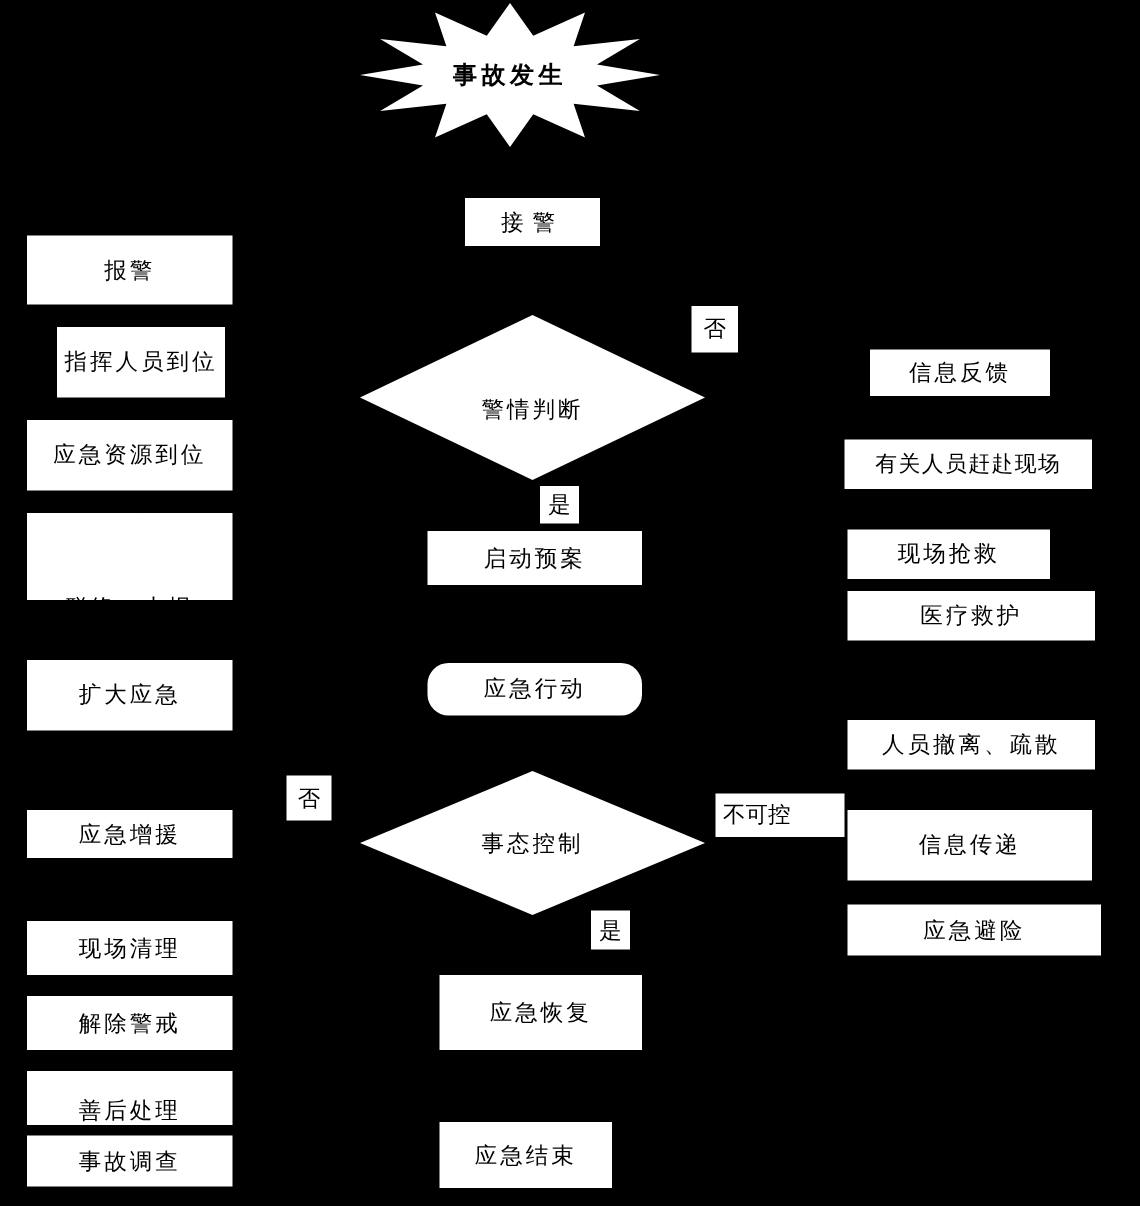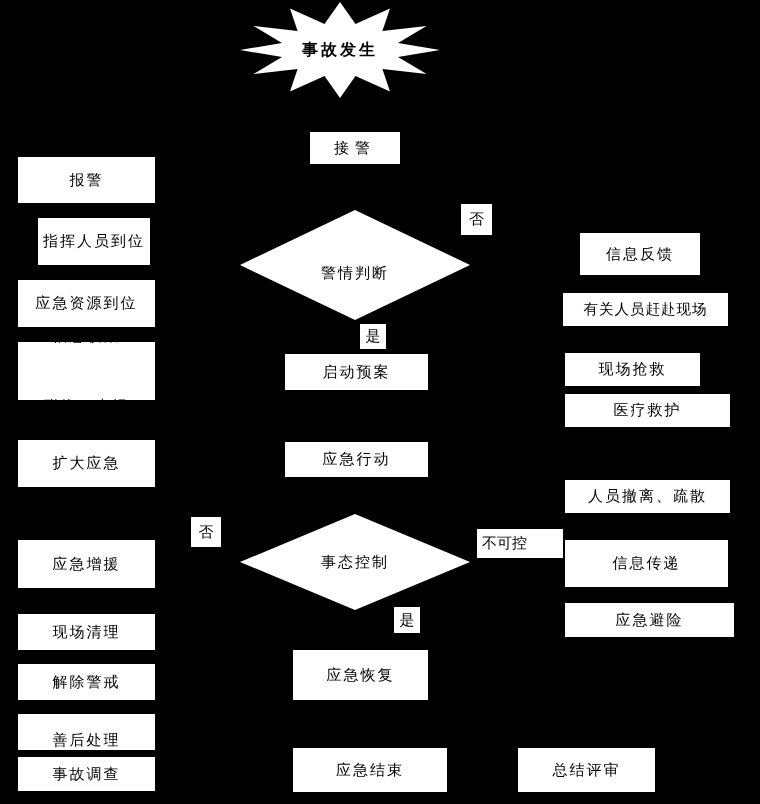--- a/index.html
+++ b/index.html
@@ -56,40 +56,40 @@
     <div class="shape-label" style="padding-top:8px;">警情判断</div>
   </div>
 
   <div class="small-label" style="left:461px;top:204px;width:31px;height:31px;">否</div>
   <div class="small-label" style="left:360px;top:324px;width:26px;height:25px;">是</div>
 
   <div class="box" style="left:285px;top:354px;width:143px;height:36px;">
       <span>启动预案</span>
     </div>
 
-  <div class="box" style="left:285px;top:442px;width:143px;height:35px;">
+  <div class="box" style="left:285px;top:442px;width:143px;height:35px;border-radius:14px;">
       <span>应急行动</span>
     </div>
 
   <div class="shape" style="left:238px;top:512px;width:234px;height:100px;">
     <svg width="234" height="100" viewBox="0 0 234 100">
       <polygon fill="#ffffff" points="117,2 232,50 117,98 2,50"></polygon>
     </svg>
     <div class="shape-label">事态控制</div>
   </div>
 
   <div class="small-label" style="left:191px;top:517px;width:30px;height:30px;">否</div>
   <div class="small-label left-pad" style="left:477px;top:529px;width:86px;height:29px;">不可控</div>
   <div class="small-label" style="left:394px;top:607px;width:26px;height:26px;">是</div>
 
   <div class="box" style="left:293px;top:650px;width:135px;height:50px;">
       <span>应急恢复</span>
     </div>
 
-  <div class="box" style="left:293px;top:748px;width:154px;height:44px;text-align:center;">
+  <div class="box" style="left:293px;top:748px;width:115px;height:44px;text-align:center;">
       <span>应急结束</span>
     </div>
 
   <div class="box" style="left:18px;top:157px;width:137px;height:46px;">
       <span>报警</span>
     </div>
 
   <div class="box" style="left:18px;top:218px;width:112px;height:47px;margin-left:20px;">
       <span>指挥人员到位</span>
     </div>
@@ -100,41 +100,41 @@
 
   <div class="box two-line" style="left:18px;top:342px;width:137px;height:58px;">
     <span>信息收集</span>
     <span>联络、上报</span>
   </div>
 
   <div class="box" style="left:18px;top:440px;width:137px;height:47px;">
       <span>扩大应急</span>
     </div>
 
-  <div class="box" style="left:18px;top:540px;width:137px;height:48px;">
+  <div class="box" style="left:18px;top:540px;width:137px;height:32px;">
       <span>应急增援</span>
     </div>
 
   <div class="box" style="left:18px;top:614px;width:137px;height:36px;">
       <span>现场清理</span>
     </div>
 
   <div class="box" style="left:18px;top:664px;width:137px;height:36px;">
       <span>解除警戒</span>
     </div>
 
   <div class="box" style="left:18px;top:714px;width:137px;height:36px;align-items:flex-end;">
       <span>善后处理</span>
     </div>
 
   <div class="box" style="left:18px;top:757px;width:137px;height:34px;">
       <span>事故调查</span>
     </div>
 
-  <div class="box" style="left:580px;top:233px;width:120px;height:42px;">
+  <div class="box" style="left:580px;top:233px;width:120px;height:31px;">
       <span>信息反馈</span>
     </div>
 
   <div class="box wide-text" style="left:563px;top:293px;width:165px;height:33px;">
       <span>有关人员赶赴现场</span>
     </div>
 
   <div class="box" style="left:565px;top:353px;width:135px;height:33px;">
       <span>现场抢救</span>
     </div>
@@ -148,17 +148,14 @@
     </div>
 
   <div class="box" style="left:565px;top:540px;width:163px;height:47px;">
       <span>信息传递</span>
     </div>
 
   <div class="box" style="left:565px;top:603px;width:169px;height:34px;">
       <span>应急避险</span>
     </div>
 
-  <div class="box" style="left:518px;top:748px;width:137px;height:44px;">
-      <span>总结评审</span>
-    </div>
 
 </div>
 
 </body></html>

